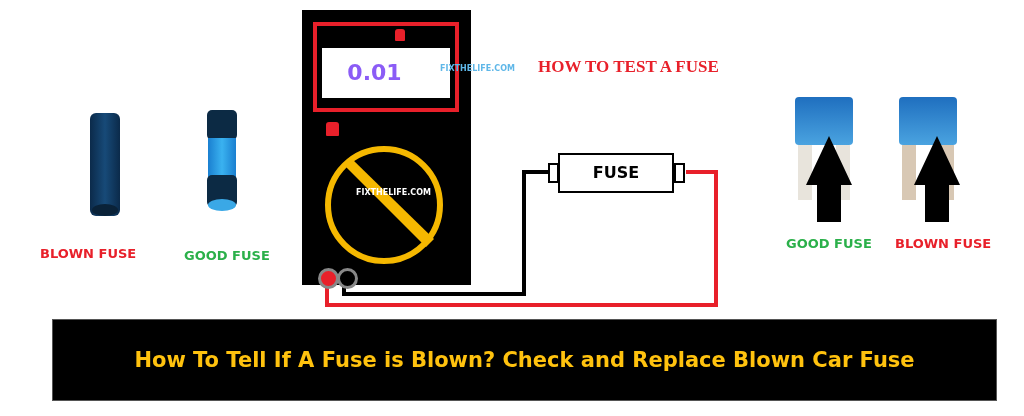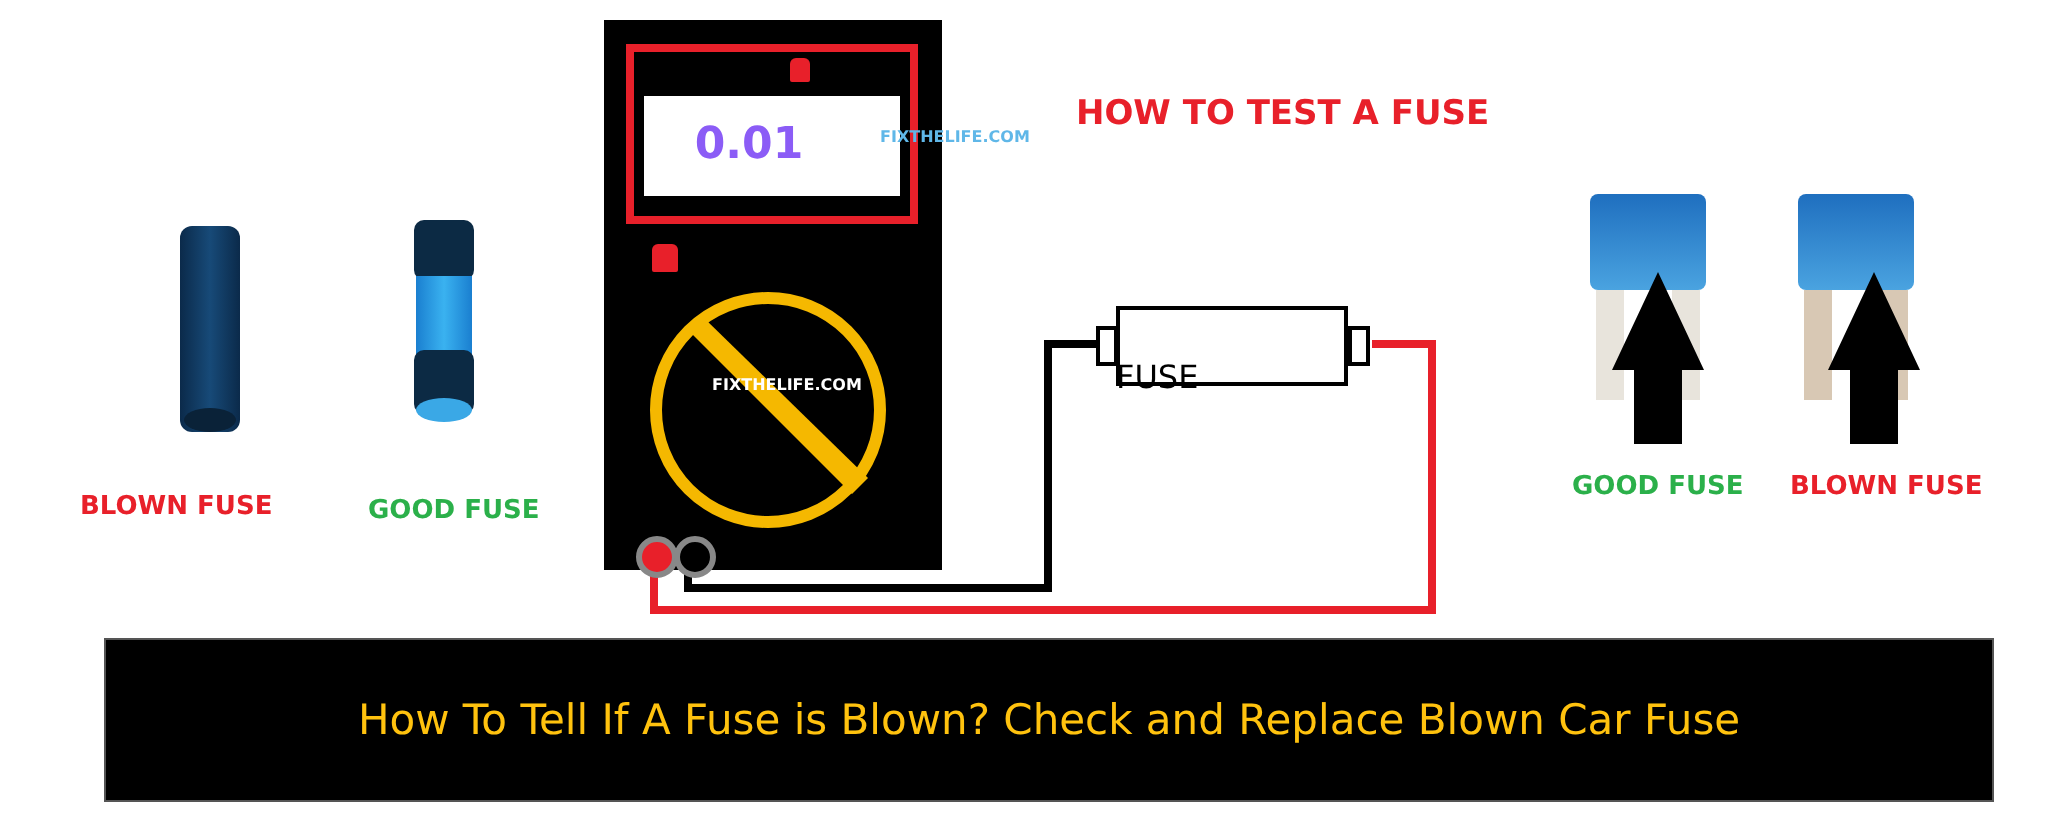--- a/index.html
+++ b/index.html
@@ -20,28 +20,28 @@
     #screen-frame { left: 313px; top: 22px; width: 146px; height: 90px; border: 4px solid #e8202a; box-sizing: border-box; }
     #screen { left: 322px; top: 48px; width: 128px; height: 50px; background: #fff; }
     #reading { left: 322px; top: 48px; width: 105px; height: 50px; line-height: 50px; text-align: center; font-size: 22px; font-weight: bold; color: #8b5cf6; }
     #watermark-top { left: 440px; top: 64px; font-size: 8px; font-weight: bold; color: #5fb7e8; }
     #watermark-mid { left: 356px; top: 188px; font-size: 8px; font-weight: bold; color: #ffffff; }
     .led { width: 10px; height: 12px; background: #e8202a; border-radius: 3px 3px 1px 1px; }
     #dial { left: 322px; top: 143px; width: 124px; height: 124px; }
     #ports { left: 318px; top: 268px; }
     .port { position: absolute; width: 15px; height: 15px; border: 3px solid #888; border-radius: 50%; }
 
-    #title-right { left: 538px; top: 44px; font-size: 17px; font-weight: bold; color: #e8202a; line-height: 26px; }
+    #title-right { left: 538px; top: 54px; font-size: 17px; font-weight: bold; color: #e8202a; line-height: 26px; font-family: Liberation Serif, serif; }
 
     #fuse-box { left: 558px; top: 153px; width: 116px; height: 40px; border: 2px solid #000; box-sizing: border-box; background: #fff; }
-    #fuse-text { left: 558px; top: 169px; width: 116px; height: 40px; line-height: 40px; font-size: 16px; font-weight: normal; }
+    #fuse-text { left: 558px; top: 153px; width: 116px; height: 40px; line-height: 40px; text-align: center; font-size: 16px; font-weight: bold; }
     .cap { width: 11px; height: 20px; border: 2px solid #000; box-sizing: border-box; background: #fff; }
 
     #banner { left: 52px; top: 319px; width: 945px; height: 82px; background: #000; border: 1px solid #555; box-sizing: border-box; }
-    #banner-text { left: 52px; top: 319px; width: 945px; height: 82px; line-height: 82px; text-align: center; font-size: 21px; font-weight: normal; color: #ffc20e; }
+    #banner-text { left: 52px; top: 319px; width: 945px; height: 82px; line-height: 82px; text-align: center; font-size: 21px; font-weight: bold; color: #ffc20e; }
 
     svg { position: absolute; left: 0; top: 0; }
   </style>
 </head>
 <body>
 
 <svg width="1024" height="416">
 
   <polyline points="344,280 344,294 524,294 524,172 548,172" fill="none" stroke="#000" stroke-width="4"></polyline>
 

